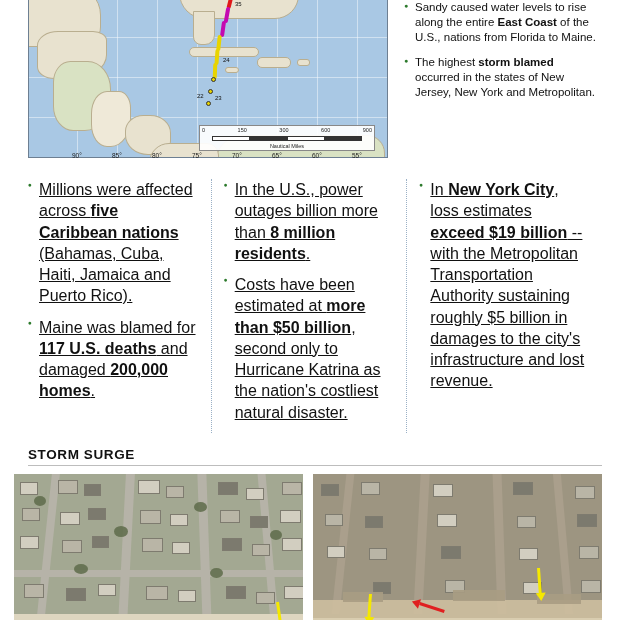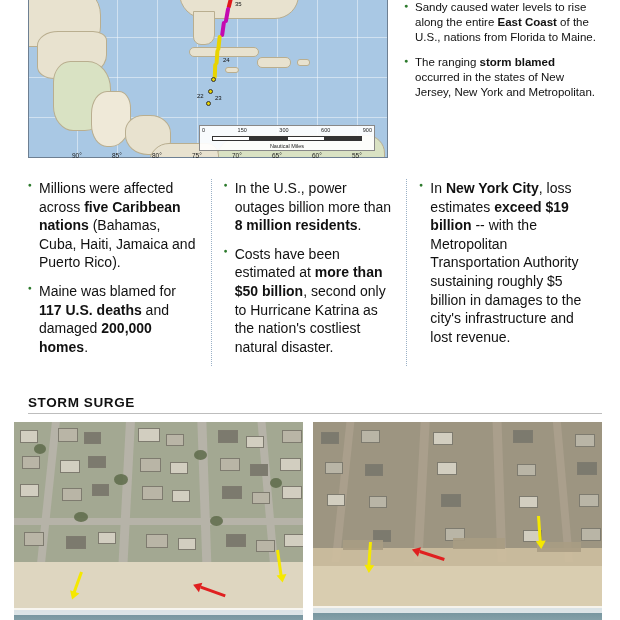--- a/index.html
+++ b/index.html
@@ -145,23 +145,24 @@
 
   
   .impact-cols {
     display: flex;
     padding: 9px 18px 0 28px;
     gap: 0;
   }
   .impact-col {
     flex: 1;
     padding: 0 12px;
-    font-size: 14px;
+    font-size: 16px;
     line-height: 1.33;
     color: #111;
+    text-decoration: underline;
   }
   .impact-col:first-child { padding-left: 0; }
   .impact-col + .impact-col {
     border-left: 1px dotted #9ab0c6;
   }
   .impact-col .bullet { margin-bottom: 10px; }
   .impact-col .bullet::before { font-size: 6.5px; line-height: 1.85; }
 
   
   .photos {
@@ -346,40 +347,40 @@
       <span class="axis-label" style="left:124px; top:152px;">80°</span>
       <span class="axis-label" style="left:164px; top:152px;">75°</span>
       <span class="axis-label" style="left:204px; top:152px;">70°</span>
       <span class="axis-label" style="left:244px; top:152px;">65°</span>
       <span class="axis-label" style="left:284px; top:152px;">60°</span>
       <span class="axis-label" style="left:324px; top:152px;">55°</span>
     </div>
 
     <div class="top-bullets">
       <div class="bullet"><span>Sandy caused water levels to rise along the entire </span><b>East Coast</b><span> of the U.S., nations from Florida to Maine.</span></div>
-      <div class="bullet"><span>The ranging </span><b>storm blamed</b><span> occurred in the states of New Jersey, New York and Metropolitan.</span></div>
+      <div class="bullet"><span>The highest </span><b>storm blamed</b><span> occurred in the states of New Jersey, New York and Metropolitan.</span></div>
     </div>
   </div>
 
 
   <div class="impact-cols">
     <div class="impact-col">
       <div class="bullet"><span>Millions were affected across </span><b>five Caribbean nations</b><span> (Bahamas, Cuba, Haiti, Jamaica and Puerto Rico).</span></div>
       <div class="bullet"><span>Maine was blamed for </span><b>117 U.S. deaths</b><span> and damaged </span><b>200,000 homes</b><span>.</span></div>
     </div>
     <div class="impact-col">
       <div class="bullet"><span>In the U.S., power outages billion more than </span><b>8 million residents</b><span>.</span></div>
       <div class="bullet"><span>Costs have been estimated at </span><b>more than $50 billion</b><span>, second only to Hurricane Katrina as the nation's costliest natural disaster.</span></div>
     </div>
     <div class="impact-col">
       <div class="bullet"><span>In </span><b>New York City</b><span>, loss estimates </span><b>exceed $19 billion</b><span> -- with the Metropolitan Transportation Authority sustaining roughly $5 billion in damages to the city's infrastructure and lost revenue.</span></div>
     </div>
   </div>
 
-  <div style="margin-top:29px;">
+  <div style="margin-top:14px;">
     <div class="section-head">STORM SURGE</div>
     <div class="rule"></div>
   </div>
 
   <div class="photos">
 
     <div class="photo">
       <div class="p-town" style="height:176px; background:#a3a892;"></div>
 
       <div class="road" style="left:30px; top:0; width:8px; height:150px; transform:skewX(-6deg);"></div>

